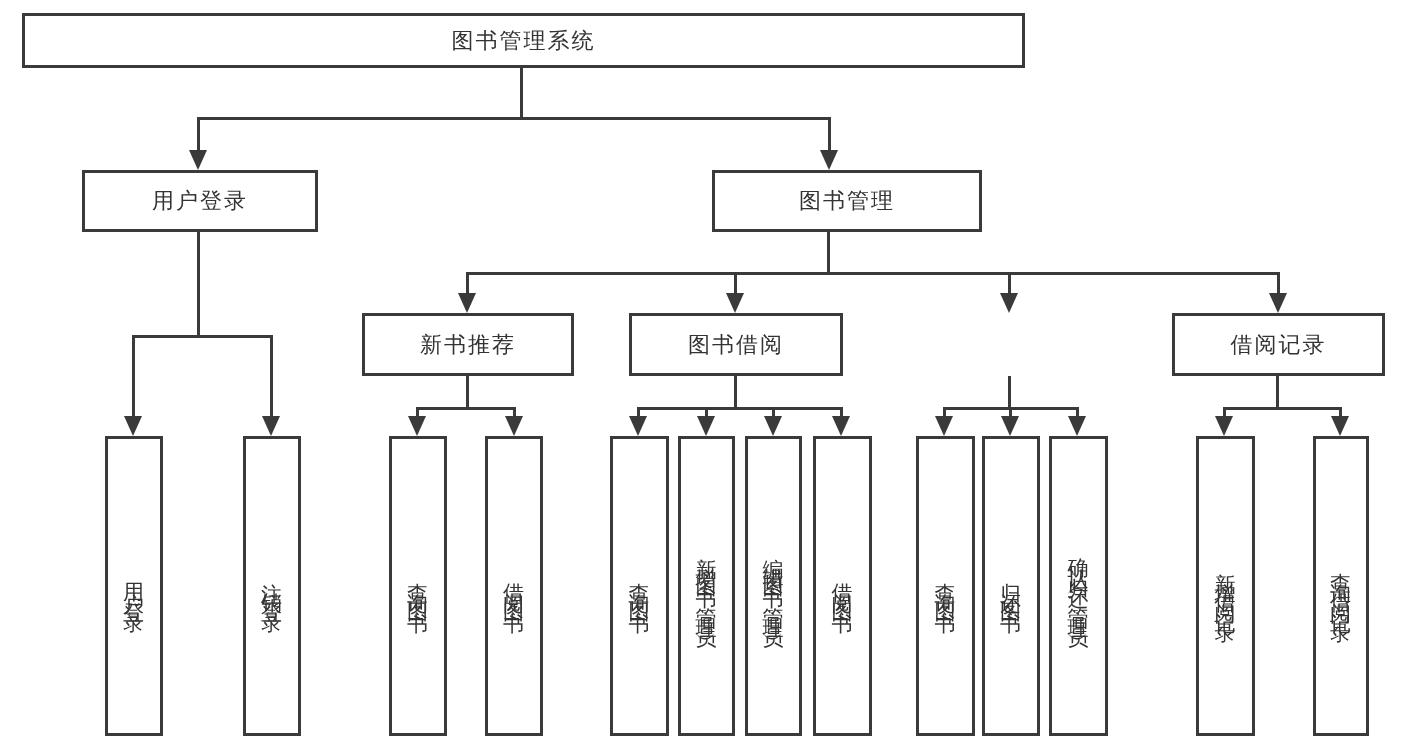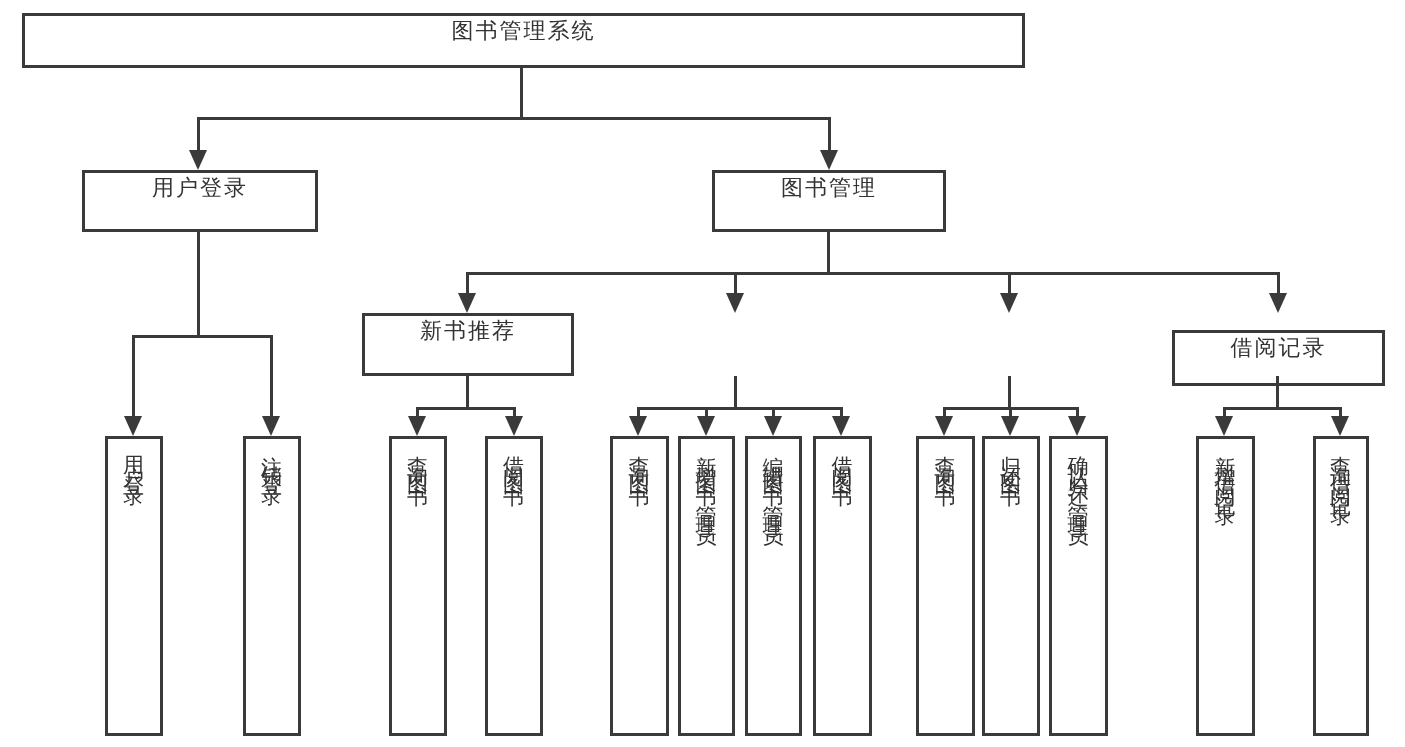--- a/index.html
+++ b/index.html
@@ -14,21 +14,21 @@
     position:relative;
     width:1405px;height:747px;
     background:#fff;
     overflow:hidden;
   }
   .box{
     position:absolute;
     background:var(--boxbg,#fff);
     border:3px solid var(--line,#3a3a3a);
     box-sizing:border-box;
-    display:flex;justify-content:center;
+    display:flex;align-items:center;justify-content:center;
     color:var(--text,#333);
   }
   .hbox{font-size:22px;letter-spacing:2px;white-space:nowrap;}
   .vbox .vtext{
     writing-mode:vertical-rl;
     text-orientation:mixed;
     font-size:21px;
     letter-spacing:10px;
     color:var(--text,#333);
     line-height:1;
@@ -53,28 +53,31 @@
 
 <div class="canvas">
 
   <div class="box hbox" style="left:22px;top:13px;width:1003px;height:55px;">
     <span>图书管理系统</span>
   </div>
 
   <div class="box hbox" style="left:82px;top:170px;width:236px;height:62px;">
     <span>用户登录</span>
   </div>
-  <div class="box hbox" style="left:712px;top:170px;width:234px;height:62px;">
+  <div class="box hbox" style="left:712px;top:170px;width:270px;height:62px;">
     <span>图书管理</span>
   </div>
 
   <div class="box hbox" style="left:362px;top:313px;width:212px;height:63px;">
     <span>新书推荐</span>
   </div>
-  <div class="box hbox" style="left:1172px;top:330px;width:213px;height:56px;">
+  <div class="box hbox" style="left:629px;top:313px;width:214px;height:63px;">
+    <span>图书借阅</span>
+  </div>
+  <div class="box hbox" style="left:1172px;top:313px;width:213px;height:63px;">
     <span>借阅记录</span>
   </div>
 
   <div class="box vbox" style="left:105px;top:436px;width:58px;height:300px;">
     <span class="vtext">用户登录</span>
   </div>
   <div class="box vbox" style="left:243px;top:436px;width:58px;height:300px;">
     <span class="vtext">注销登录</span>
   </div>
 

